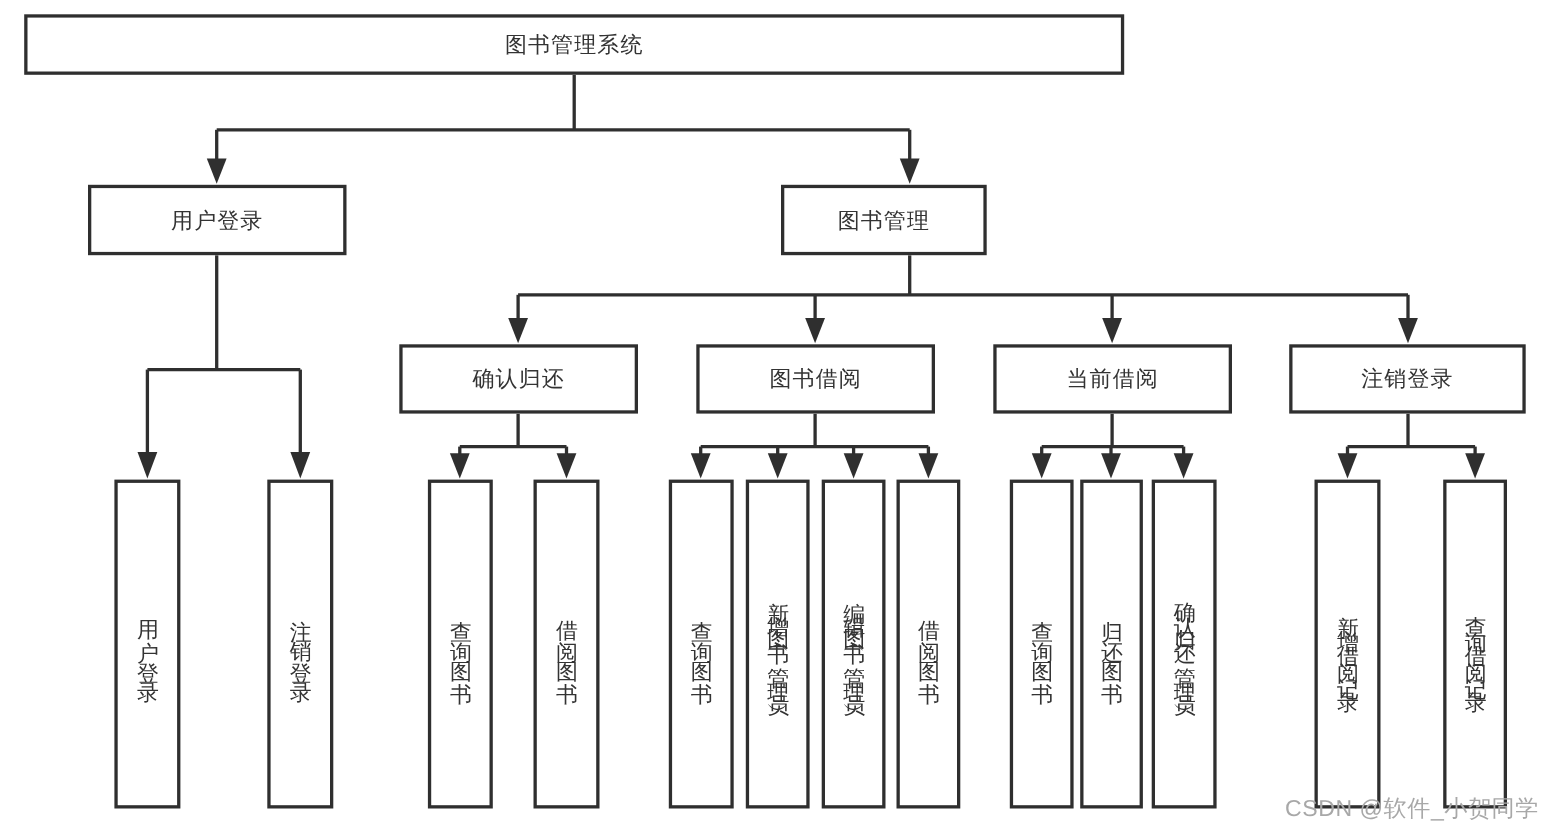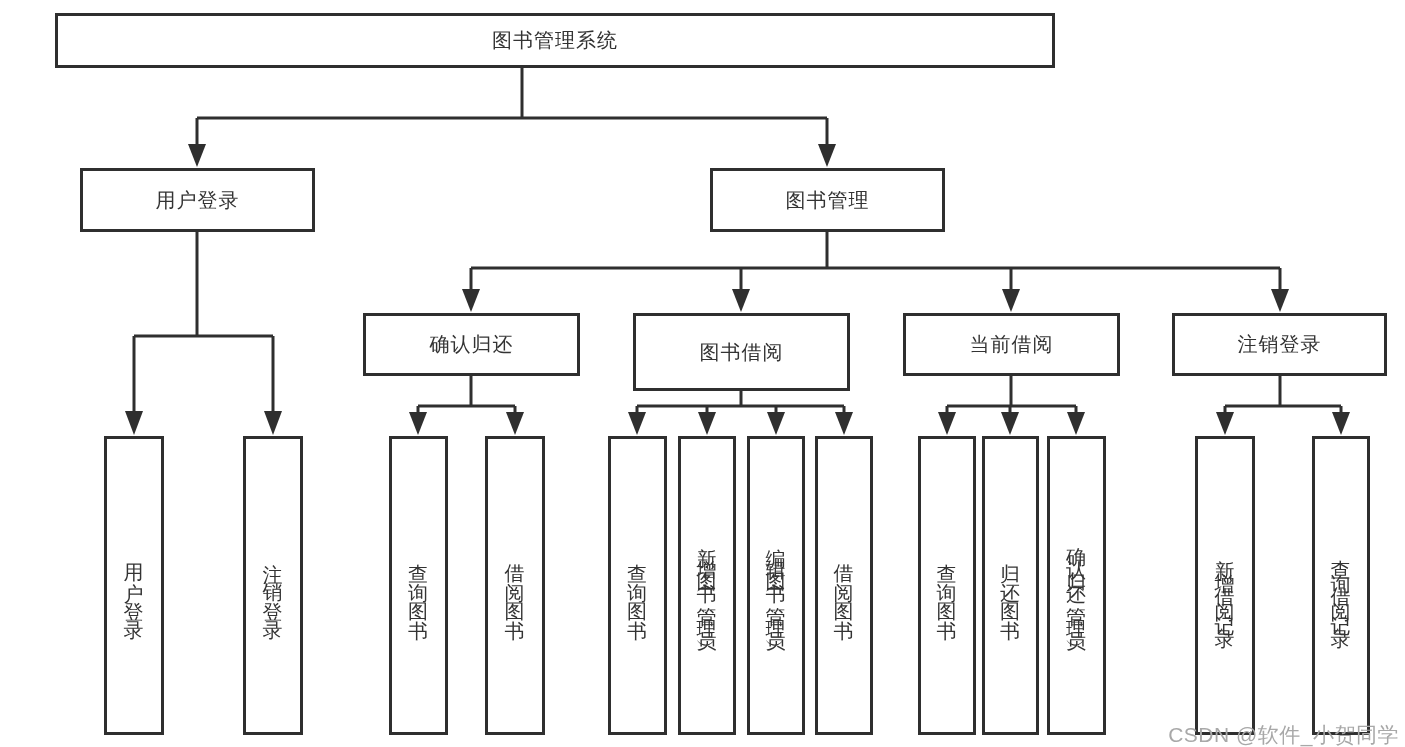--- a/index.html
+++ b/index.html
@@ -38,25 +38,25 @@
   }
   .leaf {
     writing-mode: vertical-lr;
     text-orientation: mixed;
     line-height: 1;
   }
   .ls-4 { letter-spacing: 19px; }
   .ls-6 { letter-spacing: 14px; }
   .ls-8 { letter-spacing: 12px; }
   
-  .root-box      { left: 22px;   top: 13px;  width: 1000px; height: 55px; margin-left: 33px; }
+  .root-box      { left: 22px;   top: 13px;  width: 1000px; height: 55px; }
   .b-user        { left: 80px;   top: 168px; width: 235px;  height: 64px; }
-  .b-mgmt        { left: 710px;  top: 168px; width: 235px;  height: 64px; justify-content: center; }
+  .b-mgmt        { left: 710px;  top: 168px; width: 187px;  height: 64px; justify-content: center; }
   .g-new         { left: 363px;  top: 313px; width: 217px;  height: 63px; }
-  .g-borrow      { left: 633px;  top: 313px; width: 217px;  height: 78px; }
+  .g-borrow      { left: 633px;  top: 313px; width: 217px;  height: 63px; }
   .g-current     { left: 903px;  top: 313px; width: 217px;  height: 63px; }
   .g-record      { left: 1172px; top: 313px; width: 215px;  height: 63px; }
   .leaf          { top: 436px; height: 299px; }
   .lf-u1  { left: 104px;  width: 60px; }
   .lf-u2  { left: 243px;  width: 60px; }
   .lf-n1  { left: 389px;  width: 59px; }
   .lf-n2  { left: 485px;  width: 60px; }
   .lf-b1  { left: 608px;  width: 59px; }
   .lf-b2  { left: 678px;  width: 58px; }
   .lf-b3  { left: 747px;  width: 58px; }

